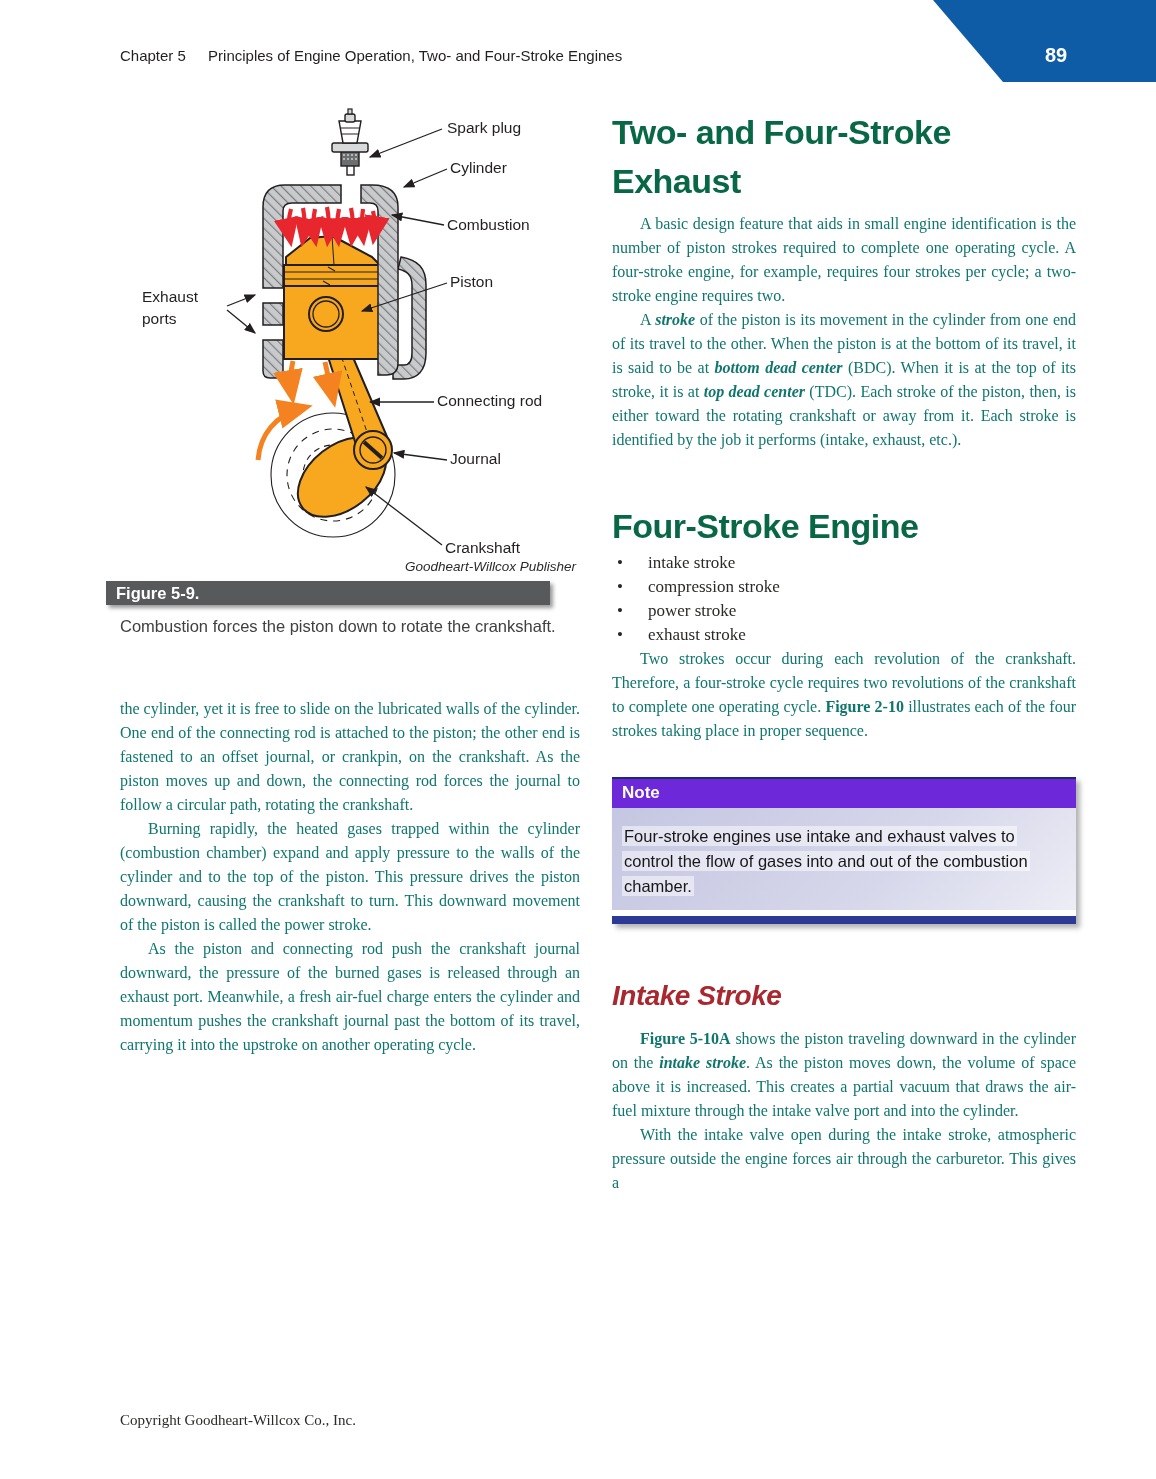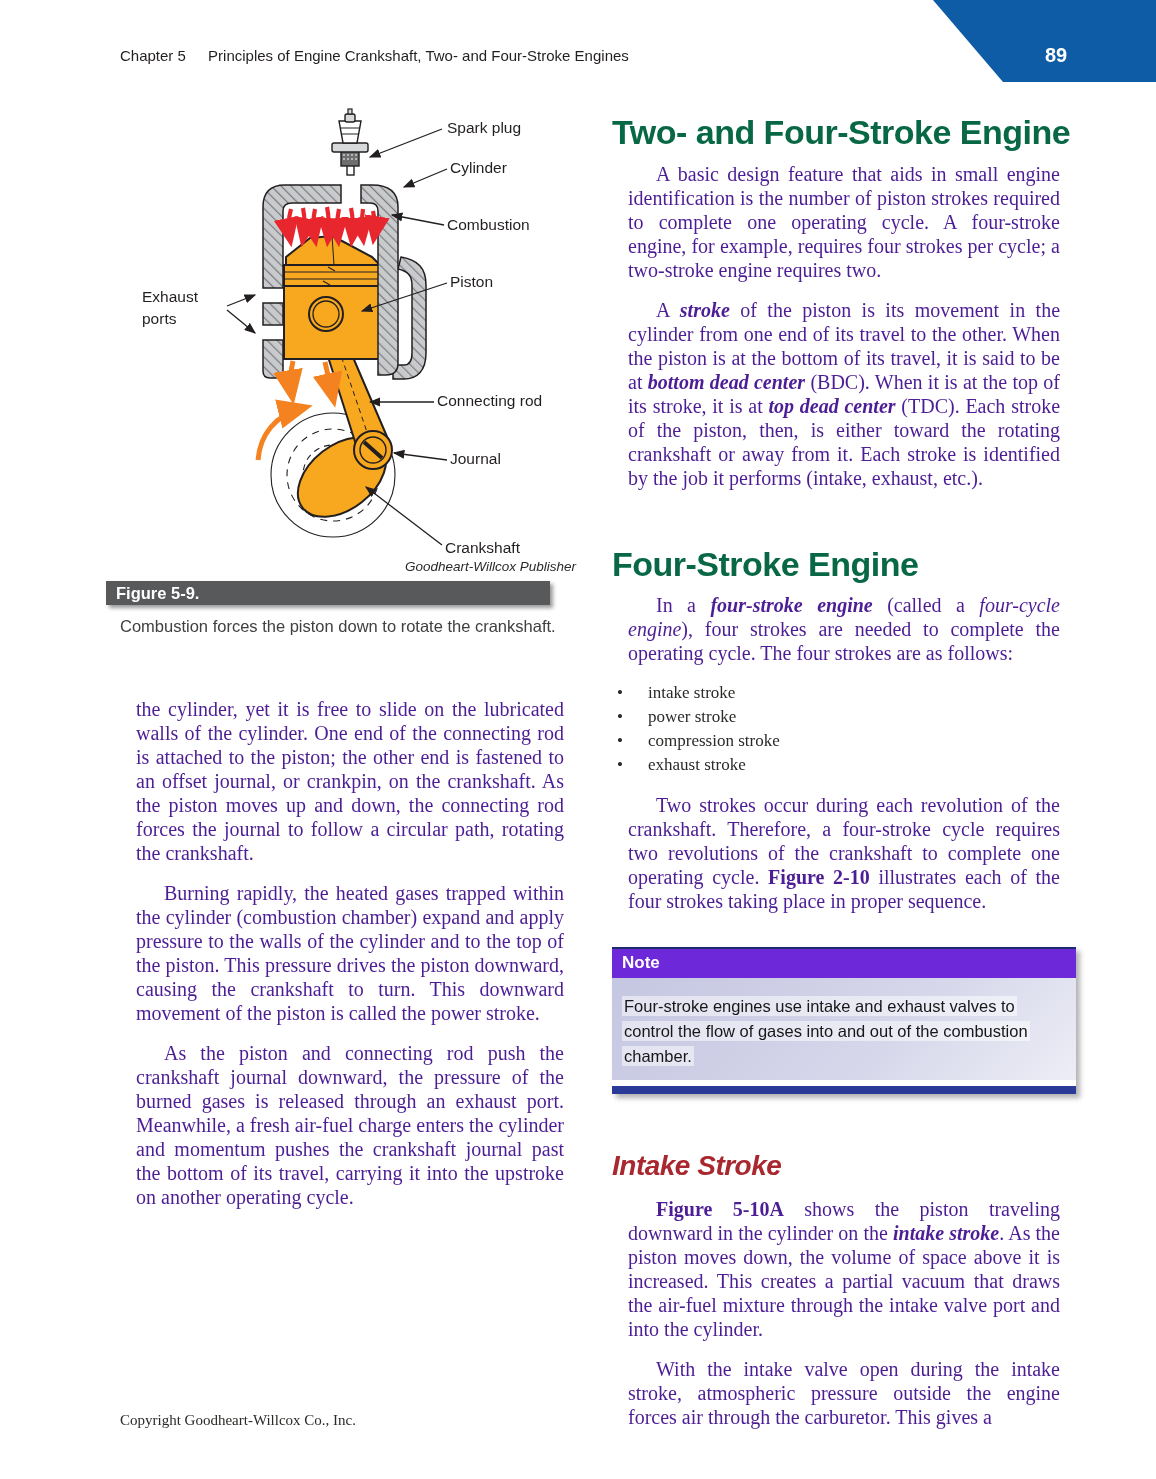--- a/index.html
+++ b/index.html
@@ -11,22 +11,22 @@
   .corner-banner{position:absolute;left:905px;top:0;width:251px;height:82px;background:#0F5CA6;
         clip-path:polygon(28px 0,251px 0,251px 82px,98px 82px);
         filter:drop-shadow(2px 3px 2px rgba(0,0,0,0.35));}
   .page-num{position:absolute;left:140px;top:44px;color:#ffffff;font-weight:bold;font-size:20px;}
 
   
   .col-left{position:absolute;left:120px;top:105px;width:460px;}
   .col-right{position:absolute;left:612px;top:100px;width:464px;}
 
   
-  .body{font-family:"Liberation Serif",serif;font-size:20px;line-height:24px;color:#4c1d95;
-        text-align:justify;margin:16px;}
+  .body{font-family:"Liberation Serif",serif;font-size:16px;line-height:24px;color:#0f766e;
+        text-align:justify;margin:0;}
   .indent{text-indent:28px;}
 
   
   .h-green{font-family:"Liberation Sans",sans-serif;font-weight:bold;font-size:34px;line-height:1.45;
         color:#086845;letter-spacing:-0.5px;margin:8px 0 0;}
   .h-green.single{margin:50px 0 0;}
   .h-red{font-family:"Liberation Sans",sans-serif;font-weight:bold;font-style:italic;font-size:28px;
         color:#A9282F;letter-spacing:-0.5px;margin:56px 0 0;}
 
   .p1r{margin-top:5px;}
@@ -63,21 +63,21 @@
   .footer{position:absolute;left:120px;top:1412px;font-family:"Liberation Serif",serif;
         font-size:15px;color:#2B2A28;}
 </style>
 </head>
 <body>
 
 <div class="page">
 
   <div class="chapter-header">
     <span class="chap">Chapter 5</span>
-    <span>Principles of Engine Crankshaft, Two- and Four-Stroke Engines</span>
+    <span>Principles of Engine Operation, Two- and Four-Stroke Engines</span>
   </div>
   <div class="corner-banner">
     <span class="page-num">89</span>
   </div>
 
   <div class="col-left">
 
     <svg class="figure-svg" width="460" height="470" viewBox="0 0 460 470">
       <defs>
         <pattern id="hatch" width="7" height="7" patternUnits="userSpaceOnUse" patternTransform="rotate(-45)">
@@ -197,33 +197,32 @@
       <span>Figure 5-9.</span>
     </div>
     <p class="caption">Combustion forces the piston down to rotate the crankshaft.</p>
 
     <p class="body pl-first">the cylinder, yet it is free to slide on the lubricated walls of the cylinder. One end of the connecting rod is attached to the piston; the other end is fastened to an offset journal, or crankpin, on the crankshaft. As the piston moves up and down, the connecting rod forces the journal to follow a circular path, rotating the crankshaft.</p>
     <p class="body indent">Burning rapidly, the heated gases trapped within the cylinder (combustion chamber) expand and apply pressure to the walls of the cylinder and to the top of the piston. This pressure drives the piston downward, causing the crankshaft to turn. This downward movement of the piston is called the power stroke.</p>
     <p class="body indent">As the piston and connecting rod push the crankshaft journal downward, the pressure of the burned gases is released through an exhaust port. Meanwhile, a fresh air-fuel charge enters the cylinder and momentum pushes the crankshaft journal past the bottom of its travel, carrying it into the upstroke on another operating cycle.</p>
   </div>
 
   <div class="col-right">
-    <h1 class="h-green">Two- and Four-Stroke Engine</h1>
+    <h1 class="h-green">Two- and Four-Stroke Exhaust</h1>
 
     <p class="body indent p1r">A basic design feature that aids in small engine identification is the number of piston strokes required to complete one operating cycle. A four-stroke engine, for example, requires four strokes per cycle; a two-stroke engine requires two.</p>
     <p class="body indent"><span>A </span><span style="font-weight: bold; font-style: italic;">stroke</span><span> of the piston is its movement in the cylinder from one end of its travel to the other. When the piston is at the bottom of its travel, it is said to be at </span><span style="font-weight: bold; font-style: italic;">bottom dead center</span><span> (BDC). When it is at the top of its stroke, it is at </span><span style="font-weight: bold; font-style: italic;">top dead center</span><span> (TDC). Each stroke of the piston, then, is either toward the rotating crankshaft or away from it. Each stroke is identified by the job it performs (intake, exhaust, etc.).</span></p>
 
     <h2 class="h-green single">Four-Stroke Engine</h2>
 
-    <p class="body indent p3r"><span>In a </span><span style="font-weight: bold; font-style: italic;">four-stroke engine</span><span> (called a </span><span style="font-style: italic;">four-cycle engine</span><span>), four strokes are needed to complete the operating cycle. The four strokes are as follows:</span></p>
 
     <ul class="bullets">
       <li>intake stroke</li>
+      <li>compression stroke</li>
       <li>power stroke</li>
-      <li>compression stroke</li>
       <li>exhaust stroke</li>
     </ul>
 
     <p class="body indent"><span>Two strokes occur during each revolution of the crankshaft. Therefore, a four-stroke cycle requires two revolutions of the crankshaft to complete one operating cycle. </span><span style="font-weight: bold;">Figure 2-10</span><span> illustrates each of the four strokes taking place in proper sequence.</span></p>
 
     <div class="note">
       <div class="note-header">Note</div>
       <div class="note-body">
         <span class="hl">Four-stroke engines use intake and exhaust valves to control the flow of gases into and out of the combustion chamber.</span>
       </div>

